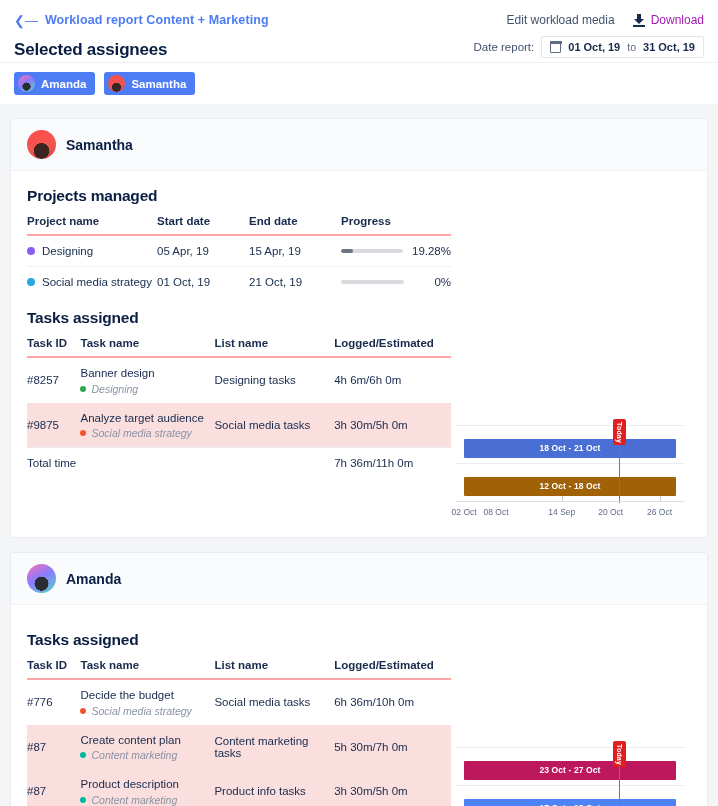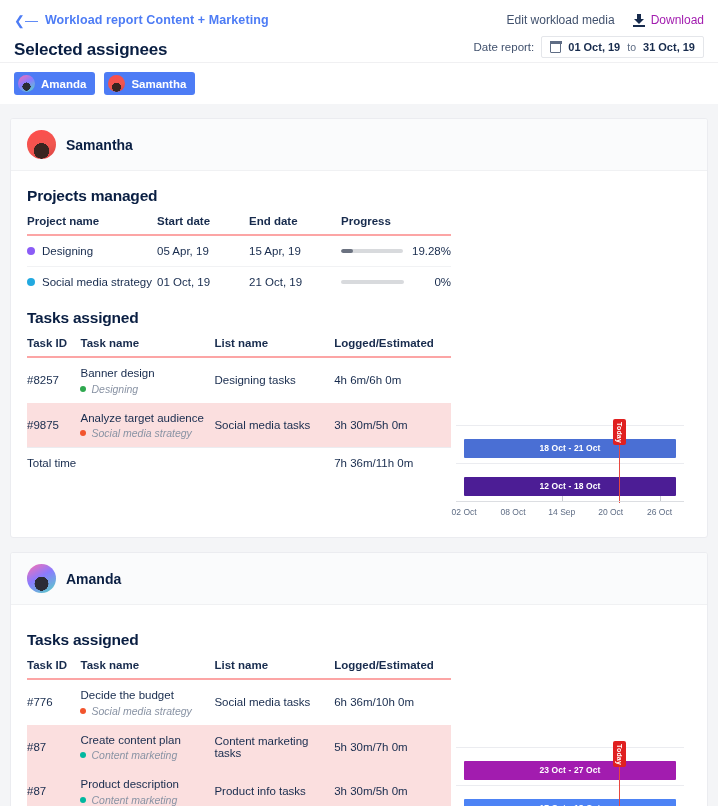--- a/index.html
+++ b/index.html
@@ -301,30 +301,30 @@
           </table>
         </div>
         <div class="right-col">
           <div style="height: 240px;"></div>
           <div class="gantt" style="height: 102px; position: relative;">
             <div class="grid-line" style="top: 0px; width: 228px;"></div>
             <div class="grid-line" style="top: 38px; width: 228px;"></div>
             <div class="bar" style="left: 8.14286px; width: 211.714px; top: 13.5px; background: rgb(74, 111, 212);">
               <span>18 Oct - 21 Oct</span>
             </div>
-            <div class="bar" style="left: 8.14286px; width: 211.714px; top: 51.5px; background: #4c1d95;">
+            <div class="bar" style="left: 8.14286px; width: 211.714px; top: 51.5px; background: #a16207;">
               <span>12 Oct - 18 Oct</span>
             </div>
             <div class="today-line" style="left: 162.857px; height: 78px;"></div>
             <div class="today-flag" style="left: 156.857px; top: -6px;">
               <span>Today</span>
             </div>
             <div class="axis-line" style="top: 76px; width: 228px;"></div>
             <div class="tick-lbl" style="left: 8.14286px; top: 82px;">02 Oct</div>
-            <div class="tick-lbl" style="left: 57px; top: 82px;">08 Oct</div>
+            <div class="tick-lbl" style="left: 40px; top: 82px;">08 Oct</div>
             <div class="tick" style="left: 105.857px; top: 71px;"></div>
             <div class="tick-lbl" style="left: 105.857px; top: 82px;">14 Sep</div>
             <div class="tick-lbl" style="left: 154.714px; top: 82px;">20 Oct</div>
             <div class="tick" style="left: 203.571px; top: 71px;"></div>
             <div class="tick-lbl" style="left: 203.571px; top: 82px;">26 Oct</div>
           </div>
         </div>
       </div>
     </div>
     <div class="card">
@@ -382,21 +382,21 @@
                 <td class="t-time">3h 30m/5h 0m</td>
               </tr>
             </tbody>
           </table>
         </div>
         <div class="right-col">
           <div style="height: 128px;"></div>
           <div class="gantt" style="height: 140px; position: relative;">
             <div class="grid-line" style="top: 0px; width: 228px;"></div>
             <div class="grid-line" style="top: 38px; width: 228px;"></div>
-            <div class="bar" style="left: 8.14286px; width: 211.714px; top: 13.5px; background: #a21caf;">
+            <div class="bar" style="left: 8.14286px; width: 211.714px; top: 13.5px; background: #be185d;">
               <span>23 Oct - 27 Oct</span>
             </div>
             <div class="bar" style="left: 8.14286px; width: 211.714px; top: 51.5px; background: rgb(77, 131, 245);">
               <span>17 Oct - 18 Oct</span>
             </div>
             <div class="today-line" style="left: 162.857px; height: 116px;"></div>
             <div class="today-flag" style="left: 156.857px; top: -6px;">
               <span>Today</span>
             </div>
           </div>

